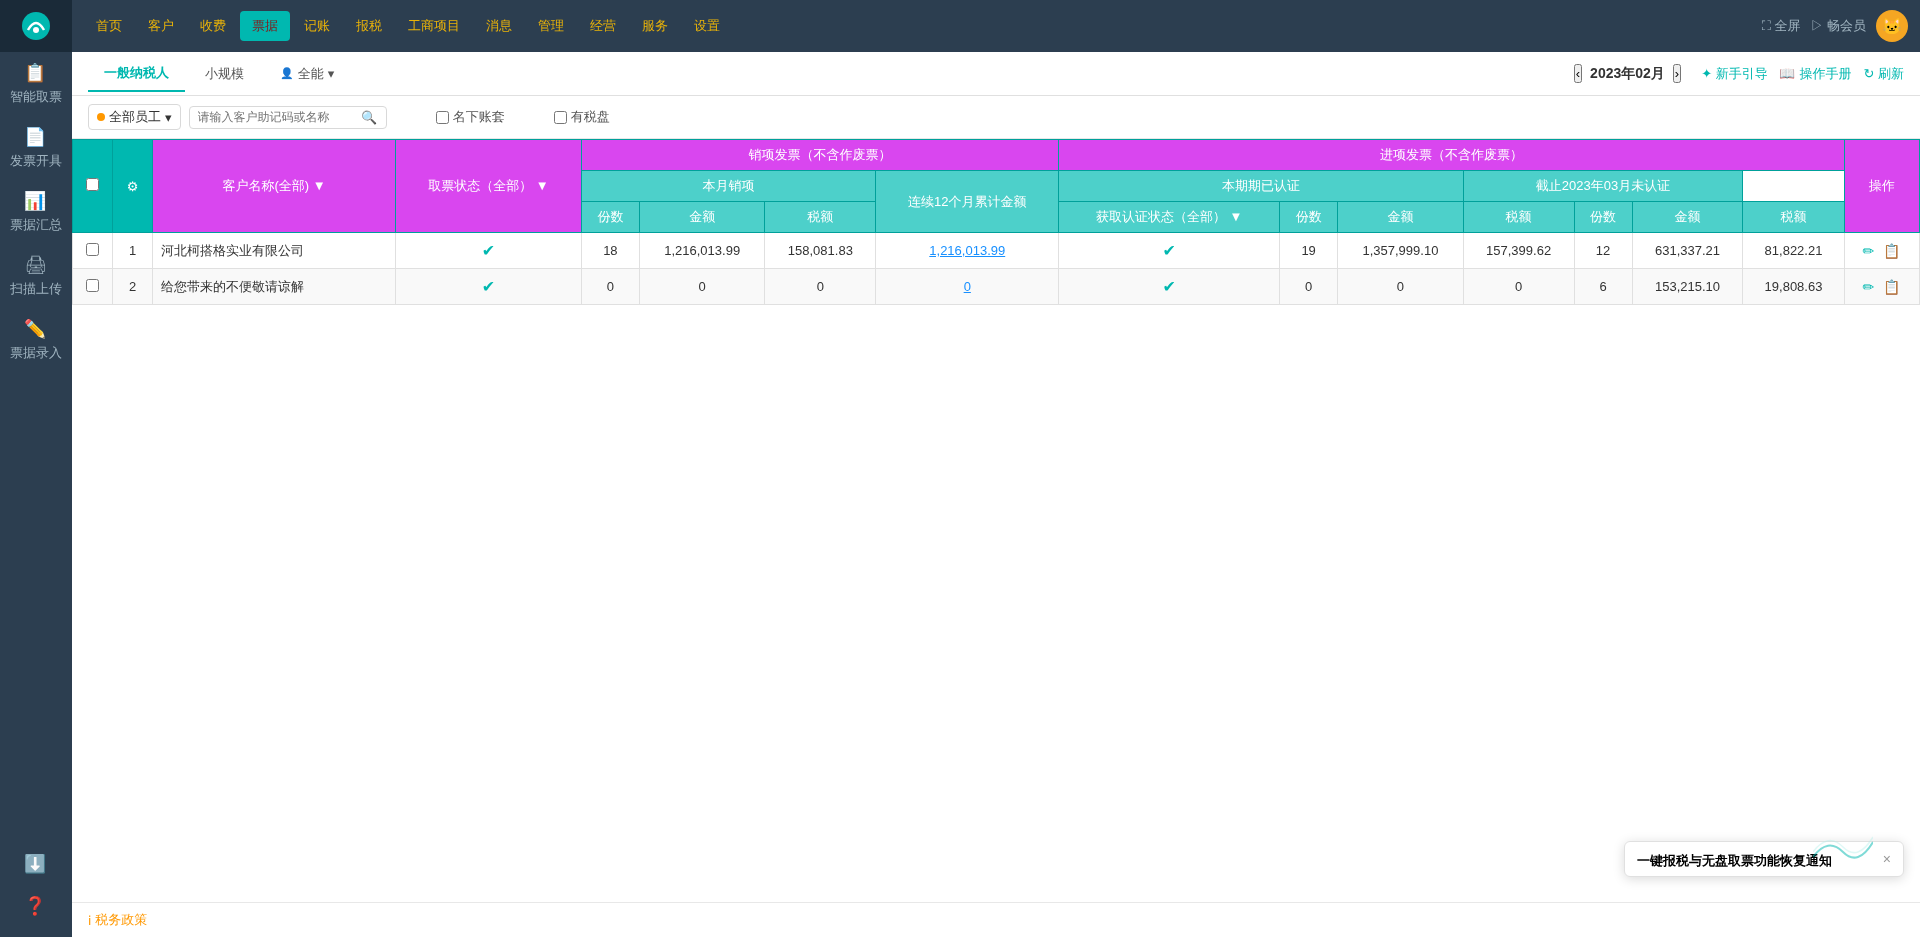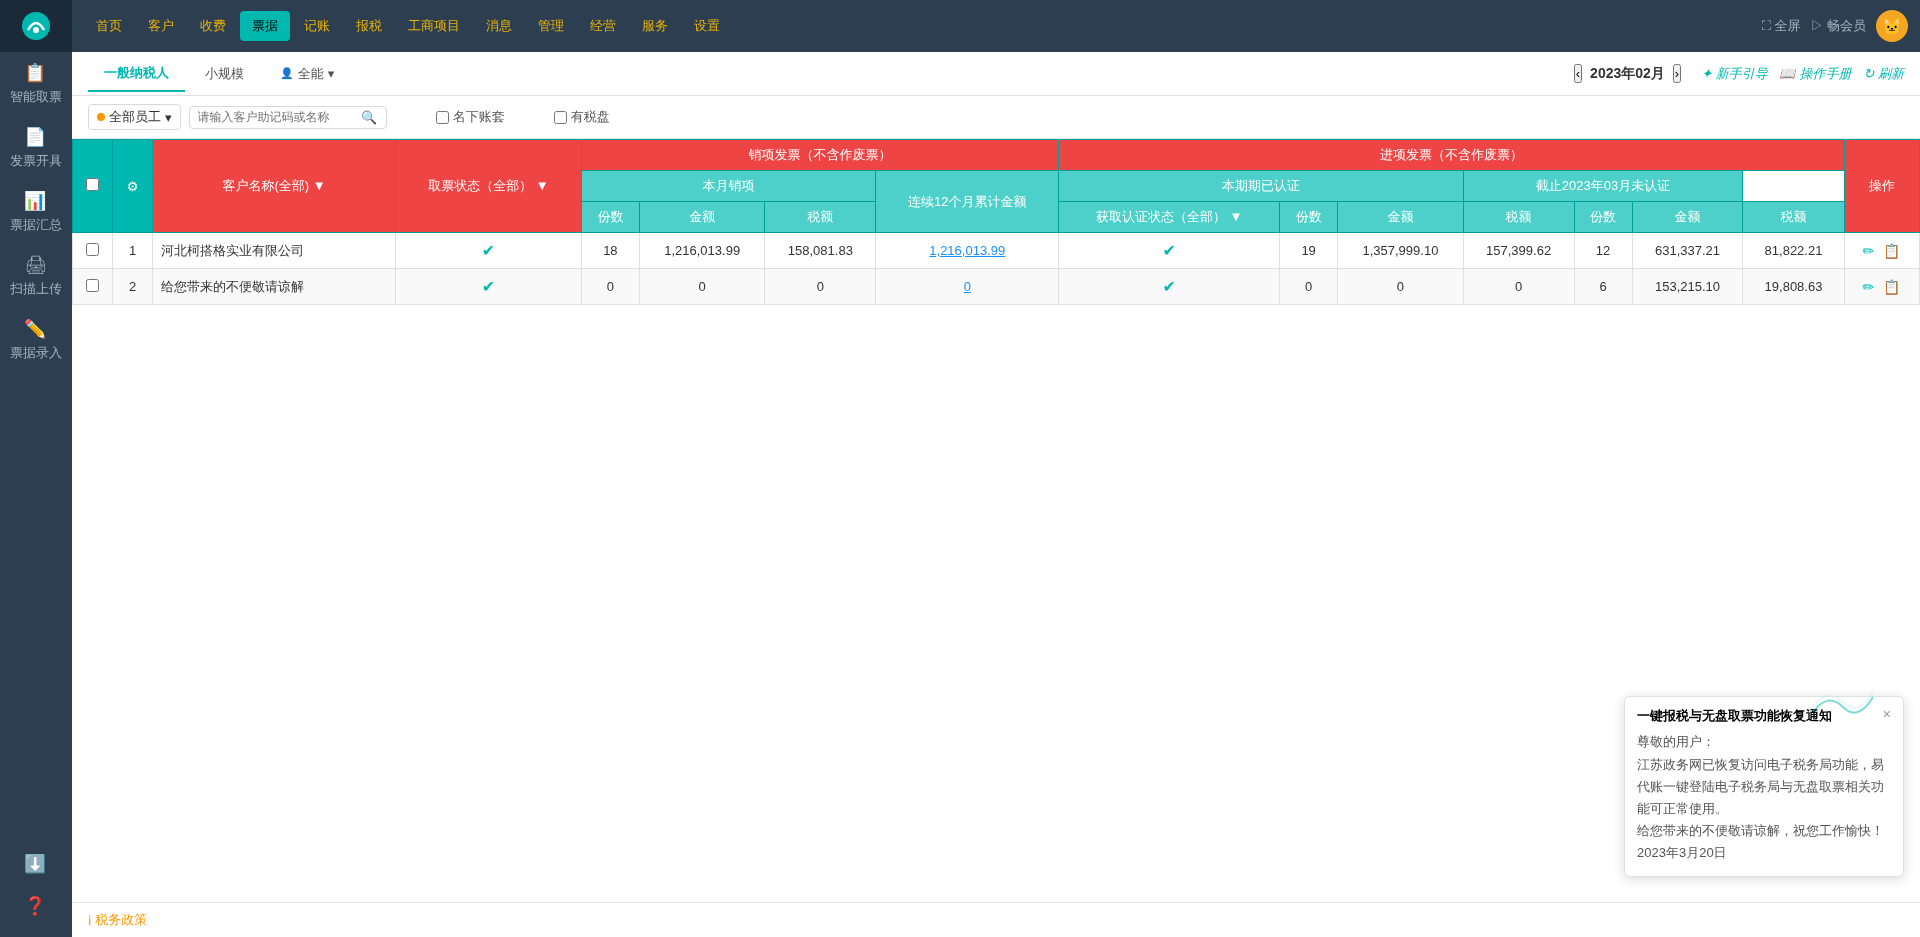--- a/index.html
+++ b/index.html
@@ -65,21 +65,21 @@
     }
     .topnav-item {
       color: #eab308;
       padding: 6px 12px;
       cursor: pointer;
       border-radius: 4px;
       font-size: 13px;
     }
     .topnav-item.active {
       background: #00b8b0;
-      color: #000000;
+      color: #7f1d1d;
       border-radius: 4px;
     }
     .topnav-right {
       margin-left: auto;
       display: flex;
       align-items: center;
       gap: 10px;
       color: #a0b4c0;
       font-size: 12px;
     }
@@ -132,21 +132,20 @@
       align-items: center;
       gap: 8px;
     }
     .tab-nav-right {
       margin-left: 16px;
       display: flex;
       align-items: center;
       gap: 12px;
       font-size: 12px;
       color: #00b8b0;
-      font-style: italic;
     }
     .tab-nav-right span { cursor: pointer; }
 
     
     .toolbar {
       display: flex;
       align-items: center;
       padding: 8px 16px;
       background: #fff;
       border-bottom: 1px solid #e8e8e8;
@@ -231,21 +230,21 @@
       flex: 1;
       overflow: auto;
       background: #fff;
     }
     table {
       width: 100%;
       border-collapse: collapse;
       font-size: 12px;
     }
     .header-row-1 th, .header-row-2 th, .header-row-3 th {
-      background: #ef4444;
+      background: #d946ef;
       color: #fff;
       padding: 6px 8px;
       text-align: center;
       border: 1px solid #00a09a;
       white-space: nowrap;
       font-weight: normal;
     }
     .header-row-1 th.checkbox-col, .header-row-2 th.checkbox-col, .header-row-3 th.checkbox-col {
       background: #00b8b0;
       width: 40px;
@@ -554,24 +553,18 @@
   </div>
 </div>
 
 <div class="notification-popup">
   <div class="notification-header">
     <div>
       <div class="notification-title">一键报税与无盘取票功能恢复通知</div>
     </div>
     <span class="notification-close">×</span>
   </div>
-  <div class="notification-body">
-    <div>尊敬的用户：</div>
-    <div>江苏政务网已恢复访问电子税务局功能，易代账一键登陆电子税务局与无盘取票相关功能可正常使用。</div>
-    <div>给您带来的不便敬请谅解，祝您工作愉快！</div>
-    <div>2023年3月20日</div>
-  </div>
 
   <svg class="notification-wave" viewBox="0 0 60 30" fill="none">
     <path d="M0 25 Q15 5 30 20 Q45 35 60 10" stroke="#00b8b0" stroke-width="2" fill="none" opacity="0.5"></path>
     <path d="M0 20 Q15 0 30 15 Q45 30 60 5" stroke="#b2ede9" stroke-width="1.5" fill="none" opacity="0.4"></path>
   </svg>
 </div>
 
 </body></html>

